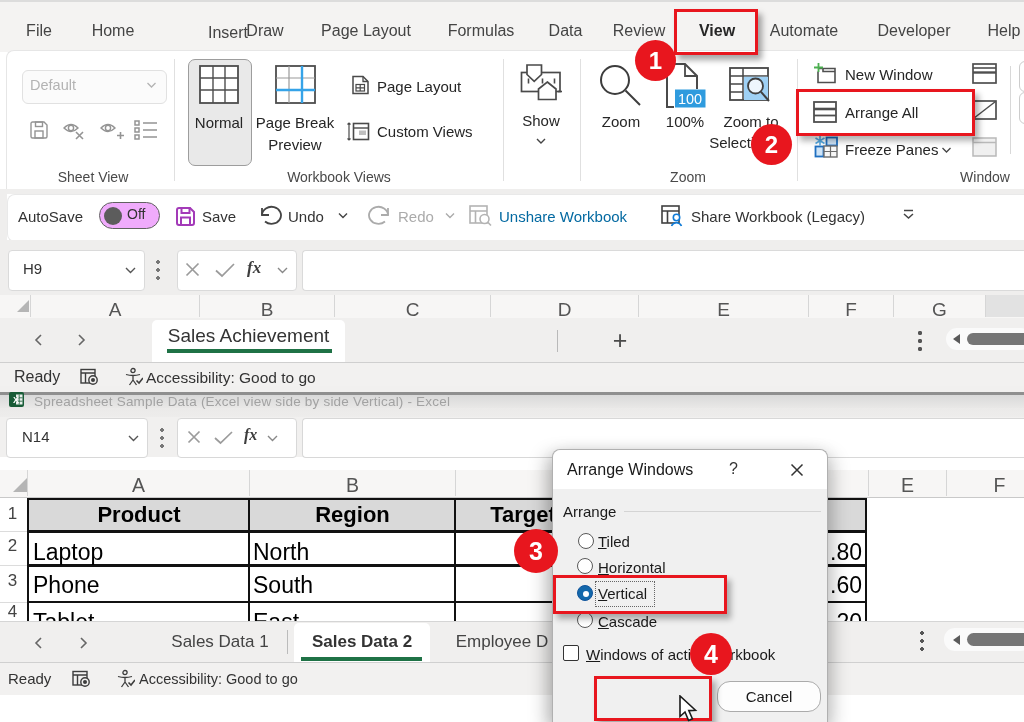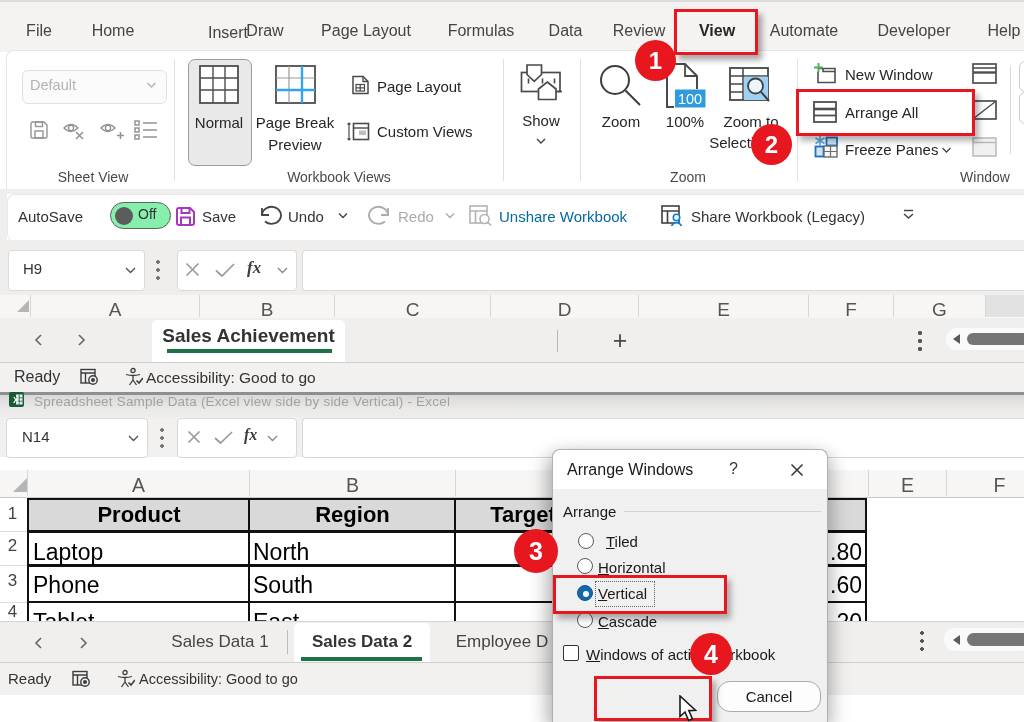--- a/index.html
+++ b/index.html
@@ -179,21 +179,21 @@
   <div class="abs" style="left:1019px;top:61px;width:20px;height:29px;border:1px solid #cccccc;border-radius:6px;"></div>
   <div class="abs" style="left:1019px;top:92px;width:20px;height:30px;border:1px solid #cccccc;border-radius:6px;"></div>
 </div>
 
 <div class="abs" style="left:7px;top:194px;width:1017px;height:46px;background:#fff;border:1px solid #e9e9e9;border-right:none;border-radius:8px 0 0 8px;"></div>
 <div class="abs" style="left:0;top:189px;width:1024px;height:5px;background:#efeeed;"></div>
 <div class="abs" style="left:0;top:194px;width:7px;height:101px;background:#efeeed;"></div>
 <div class="abs" style="left:0;top:240px;width:1024px;height:10px;background:#efeeed;"></div>
 <div id="qat" class="abs" style="left:0;top:192px;width:1024px;height:48px;font-size:15px;color:#333;">
   <div class="abs" style="left:18px;top:16px;">AutoSave</div>
-  <div class="abs" style="left:110px;top:10px;width:59px;height:25px;border:1.5px solid #616161;border-radius:14px;background:#86efac;">
+  <div class="abs" style="left:99px;top:10px;width:59px;height:25px;border:1.5px solid #616161;border-radius:14px;background:#f0abfc;">
     <div class="abs" style="left:4px;top:3.5px;width:18px;height:18px;border-radius:50%;background:#5c5c5c;"></div>
     <div class="abs" style="left:27px;top:3px;font-size:14px;">Off</div>
   </div>
   <svg class="abs" style="left:175px;top:14px;" width="21" height="21" viewBox="0 0 21 21" fill="none" stroke="#a33ab8" stroke-width="2">
     <path d="M2 4 a2 2 0 0 1 2 -2 H15 L19 6 V17 a2 2 0 0 1 -2 2 H4 a2 2 0 0 1 -2 -2 Z"></path>
     <rect x="6" y="11.5" width="9" height="7.5"></rect>
       <rect x="6.5" y="2" width="8" height="5"></rect>
   </svg>
   <div class="abs" style="left:202px;top:16px;">Save</div>
   <svg class="abs" style="left:258px;top:13px;" width="24" height="22" viewBox="0 0 24 22" fill="none" stroke="#444" stroke-width="1.8">
@@ -280,21 +280,21 @@
 </div>
 
 <div id="stabs1" class="abs" style="left:0;top:318px;width:1024px;height:44px;background:#f0efee;">
   <svg class="abs" style="left:32px;top:15px;" width="13" height="14" viewBox="0 0 13 14">
       <path d="M9 2 L4 7 L9 12" stroke="#666" stroke-width="1.6" fill="none"></path>
     </svg>
   <svg class="abs" style="left:75px;top:15px;" width="13" height="14" viewBox="0 0 13 14">
       <path d="M4 2 L9 7 L4 12" stroke="#666" stroke-width="1.6" fill="none"></path>
     </svg>
   <div class="abs" style="left:152px;top:2px;width:193px;height:42px;background:#fff;border-radius:5px 5px 0 0;"></div>
-  <div class="abs ct" style="left:152px;top:7px;width:193px;height:22px;font-size:19px;font-weight:bold;color:#333;text-align:right;">Sales Achievement</div>
+  <div class="abs ct" style="left:152px;top:7px;width:193px;height:22px;font-size:19px;font-weight:normal;color:#333;text-align:right;">Sales Achievement</div>
   <div class="abs" style="left:167px;top:31px;width:165px;height:4px;background:#1f7246;"></div>
   <div class="abs" style="left:557px;top:12px;width:1px;height:22px;background:#b9b9b9;"></div>
   <div class="abs ct" style="left:605px;top:9px;width:30px;height:26px;font-size:25px;font-weight:400;color:#4a4a4a;">+</div>
   <div class="abs" style="left:918px;top:12px;width:4px;height:22px;
        background:radial-gradient(circle 3px at 2px 3px,#555 1.9px,transparent 2.4px),
                   radial-gradient(circle 3px at 2px 11px,#555 1.9px,transparent 2.4px),
                   radial-gradient(circle 3px at 2px 19px,#555 1.9px,transparent 2.4px);"></div>
   <div class="abs" style="left:946px;top:10px;width:86px;height:22px;background:#fafafa;border-radius:11px;"></div>
   <svg class="abs" style="left:951px;top:15px;" width="11" height="12" viewBox="0 0 11 12">
       <path d="M9 1 L2 6 L9 11 Z" fill="#5a5a5a"></path>
@@ -456,21 +456,21 @@
   <div class="abs" style="left:14px;top:11px;font-size:16px;">Arrange Windows</div>
   <div class="abs" style="left:176px;top:10px;font-size:16px;color:#333;">?</div>
   <svg class="abs" style="left:237px;top:13px;" width="14" height="14" viewBox="0 0 14 14">
       <path d="M1.5 1.5 L12.5 12.5 M12.5 1.5 L1.5 12.5" stroke="#333" stroke-width="1.5" fill="none"></path>
     </svg>
 
   <div class="abs" style="left:10px;top:53px;font-size:15px;">Arrange</div>
   <div class="abs" style="left:71px;top:60.5px;width:197px;height:1px;background:#d4d4d4;"></div>
 
   <div class="abs" style="left:25px;top:83px;width:14px;height:14px;border:1.6px solid #595959;border-radius:50%;background:#fff;"></div>
-  <div class="abs" style="left:53px;top:83px;"><span style="text-decoration:underline;">T</span>iled</div>
+  <div class="abs" style="left:45px;top:83px;"><span style="text-decoration:underline;">T</span>iled</div>
   <div class="abs" style="left:24px;top:108px;width:14px;height:14px;border:1.6px solid #595959;border-radius:50%;background:#fff;"></div>
   <div class="abs" style="left:45px;top:109px;"><span style="text-decoration:underline;">H</span>orizontal</div>
   <div class="abs" style="left:24px;top:135px;width:14px;height:14px;border:1.6px solid #10549c;border-radius:50%;background:#1368ab;"></div>
   <div class="abs" style="left:29.5px;top:140.5px;width:6px;height:6px;border-radius:50%;background:#fff;"></div>
   <div class="abs" style="left:42px;top:131px;width:58px;height:24px;border:1px dotted #666;"></div>
   <div class="abs" style="left:45px;top:135px;"><span style="text-decoration:underline;">V</span>ertical</div>
   <div class="abs" style="left:24px;top:162px;width:14px;height:14px;border:1.6px solid #595959;border-radius:50%;background:#fff;"></div>
   <div class="abs" style="left:45px;top:163px;"><span style="text-decoration:underline;">C</span>ascade</div>
 
   <div class="abs" style="left:10px;top:195px;width:14px;height:14px;border:1.6px solid #333;border-radius:2px;background:#fff;"></div>

